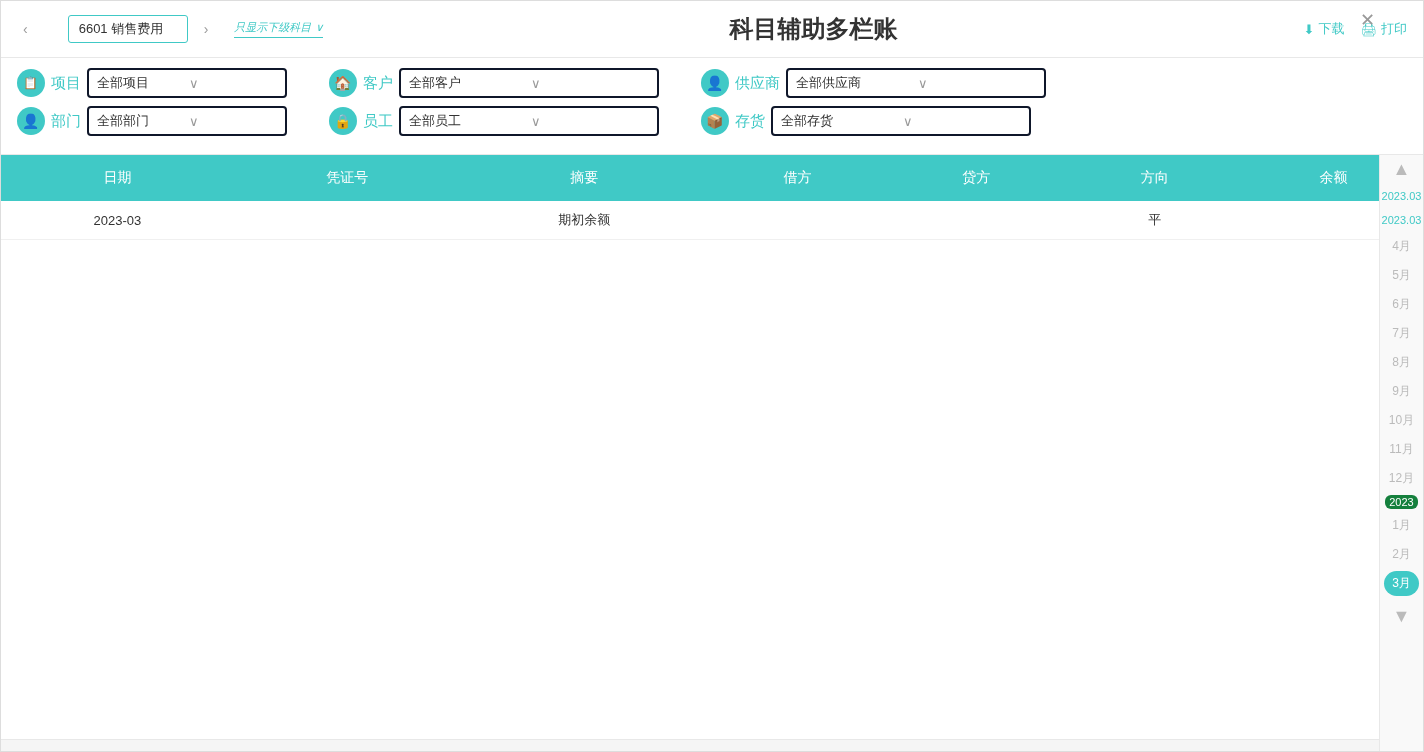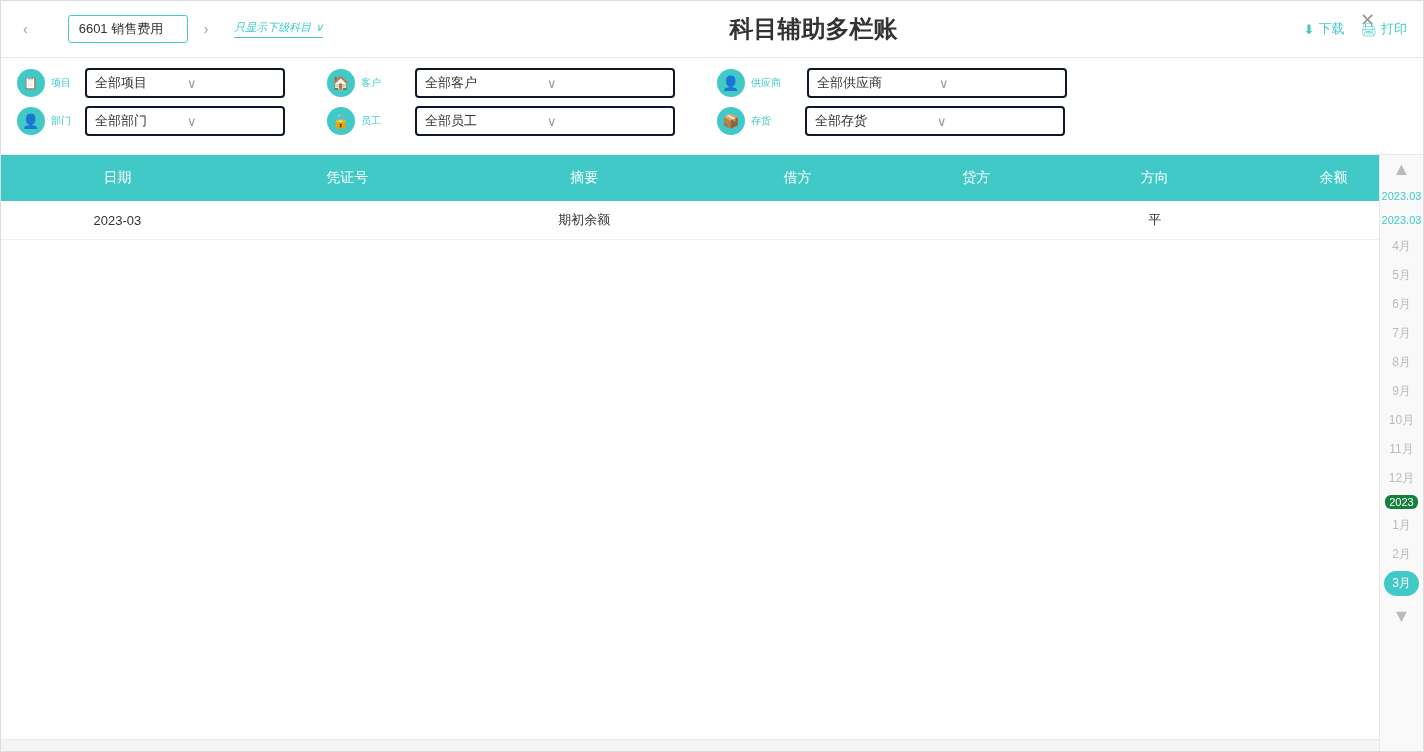--- a/index.html
+++ b/index.html
@@ -14,25 +14,25 @@
     .show-sub span { font-size: 11px; font-style: italic; }
     .title { flex: 1; text-align: center; font-size: 24px; font-weight: bold; color: #333; }
     .toolbar-right { display: flex; align-items: center; gap: 16px; }
     .toolbar-btn { display: flex; align-items: center; gap: 4px; color: #40c9c6; cursor: pointer; font-size: 13px; background: none; border: none; }
     
     
     .filter-area { padding: 10px 16px; background: #fff; border-bottom: 1px solid #e8e8e8; }
     .filter-row { display: flex; align-items: center; gap: 12px; margin-bottom: 8px; }
     .filter-item { display: flex; align-items: center; gap: 6px; }
     .filter-icon { width: 28px; height: 28px; border-radius: 50%; background: #40c9c6; display: flex; align-items: center; justify-content: center; color: white; font-size: 14px; flex-shrink: 0; }
-    .filter-label { color: #40c9c6; font-size: 10px; min-width: 28px; }
+    .filter-label { color: #40c9c6; font-size: 15px; min-width: 28px; }
     .filter-select { display: flex; align-items: center; border: 2px solid #0f172a; border-radius: 4px; padding: 4px 8px; min-width: 200px; background: #fff; cursor: pointer; }
     .filter-select span { flex: 1; color: #333; font-size: 13px; }
     .filter-select .arrow { color: #999; margin-left: 4px; }
-    .filter-select-wide { min-width: 260px; margin-left: 20px; }
+    .filter-select-wide { min-width: 260px; }
     
     
     .table-container { overflow: auto; height: calc(752px - 180px); background: #fff; }
     .data-table { width: 100%; border-collapse: collapse; }
     .data-table thead tr th { background: #40c9c6; color: #fff; padding: 14px 12px; text-align: center; font-weight: normal; font-size: 14px; border: none; }
     .data-table tbody tr td { padding: 10px 10px; text-align: center; border-bottom: 1px solid #f0f0f0; color: #333; font-size: 13px; }
     
     
     .right-sidebar { position: absolute; right: 0; top: 0; width: 44px; height: 752px; background: #f9f9f9; border-left: 1px solid #e8e8e8; display: flex; flex-direction: column; align-items: center; overflow: hidden; }
     .sidebar-month-item { width: 100%; text-align: center; padding: 6px 0; color: #bbb; font-size: 12px; cursor: pointer; position: relative; }

